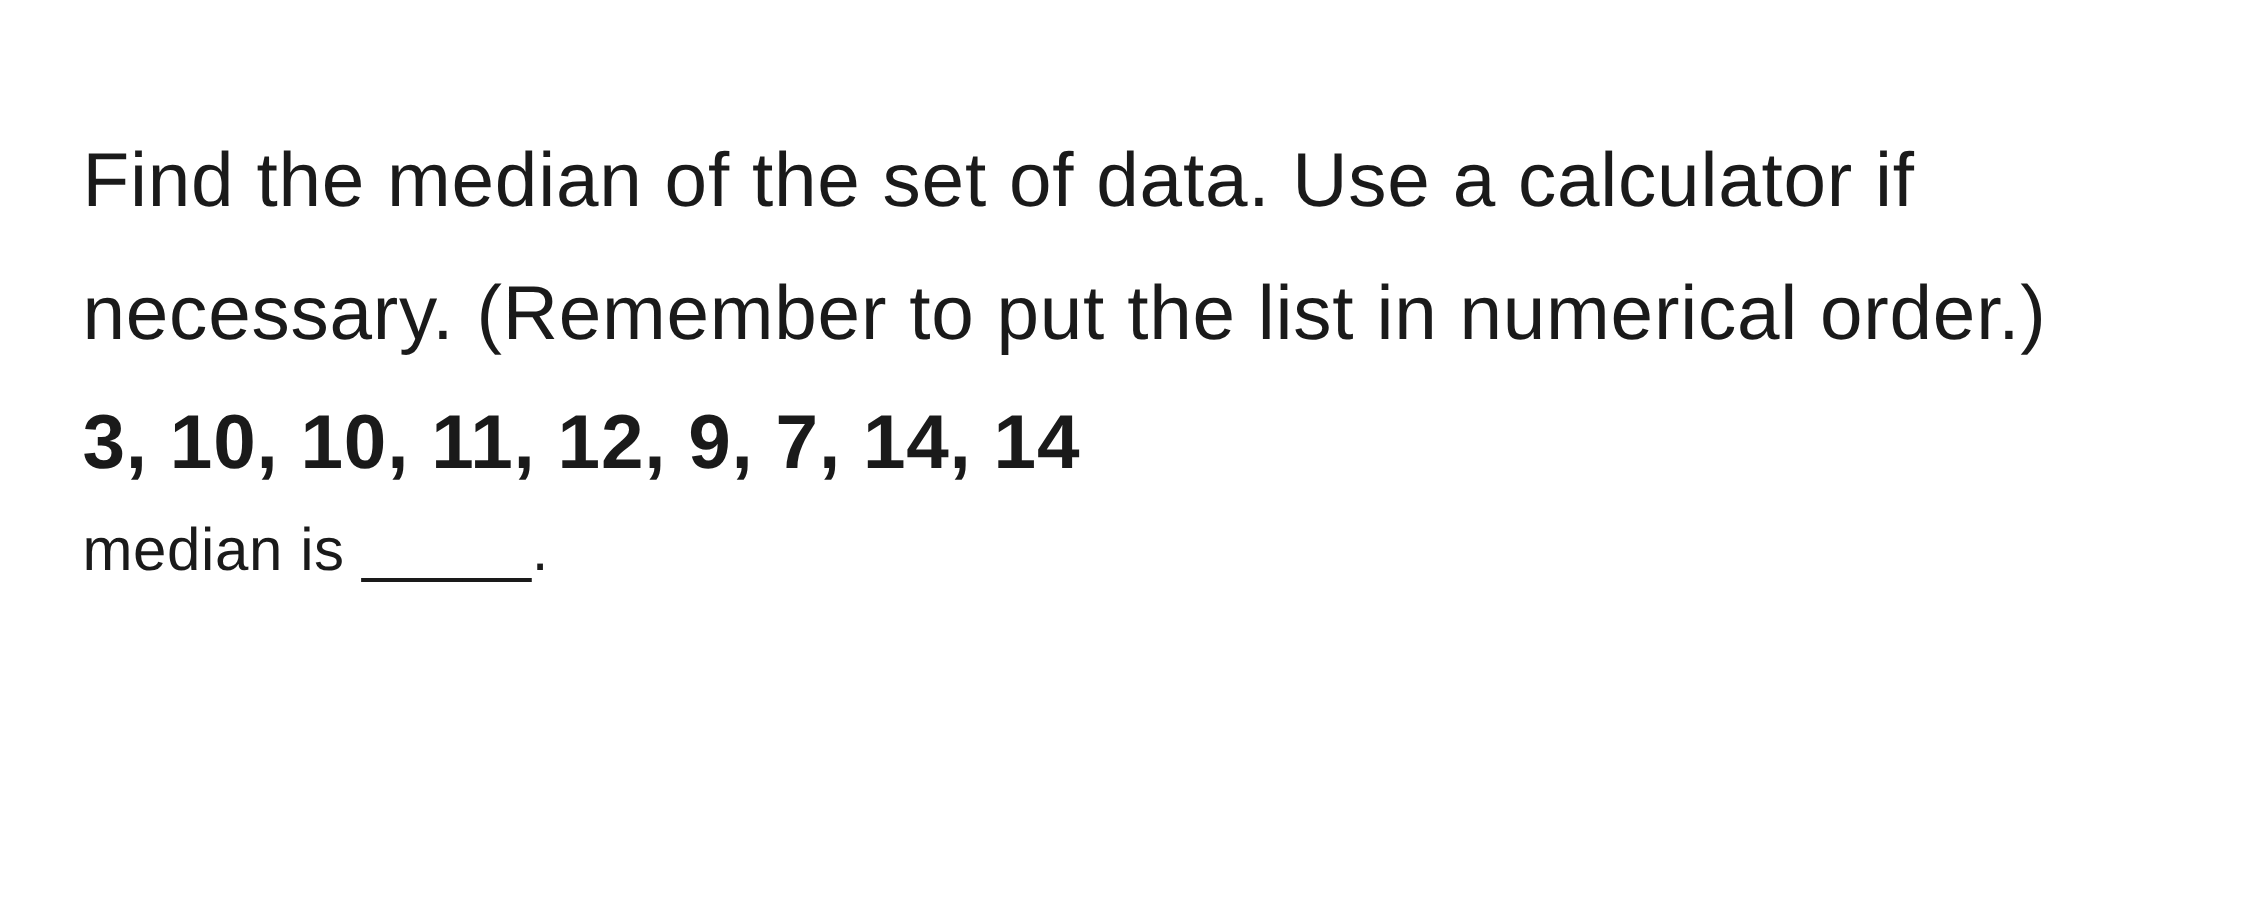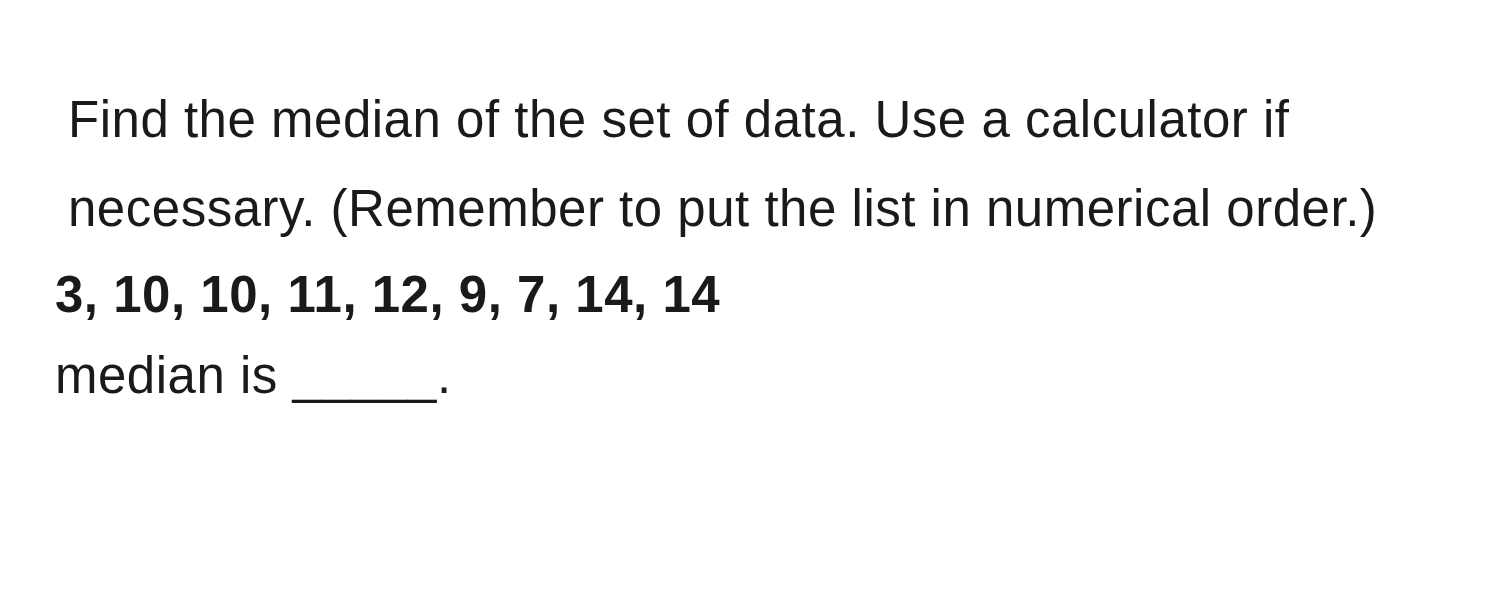--- a/index.html
+++ b/index.html
@@ -16,30 +16,29 @@
       color: #1a1a1a;
     }
     .question-text {
       font-size: 51px;
       line-height: 1.75;
       font-weight: 400;
       letter-spacing: 0.01em;
     }
     .paragraph {
       margin-bottom: 0;
-      margin-left: 13px;
     }
     .data-line {
       font-size: 51px;
       line-height: 1.6;
       font-weight: 700;
       letter-spacing: 0.01em;
     }
     .answer-line {
-      font-size: 51px;
+      font-size: 40px;
       line-height: 1.6;
       font-weight: 400;
       letter-spacing: 0.01em;
     }
   </style>
 </head>
 <body>
 
 <div class="question-text paragraph">Find the median of the set of data. Use a calculator if necessary. (Remember to put the list in numerical order.)</div>
 <div class="data-line">3, 10, 10, 11, 12, 9, 7, 14, 14</div>

